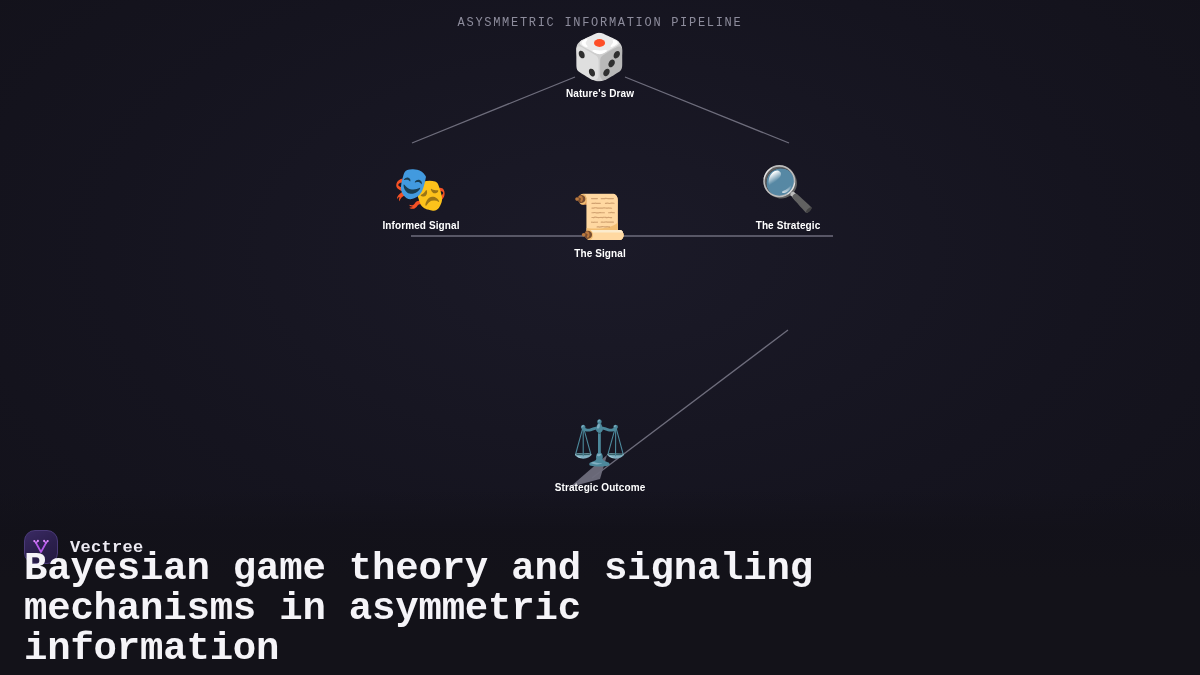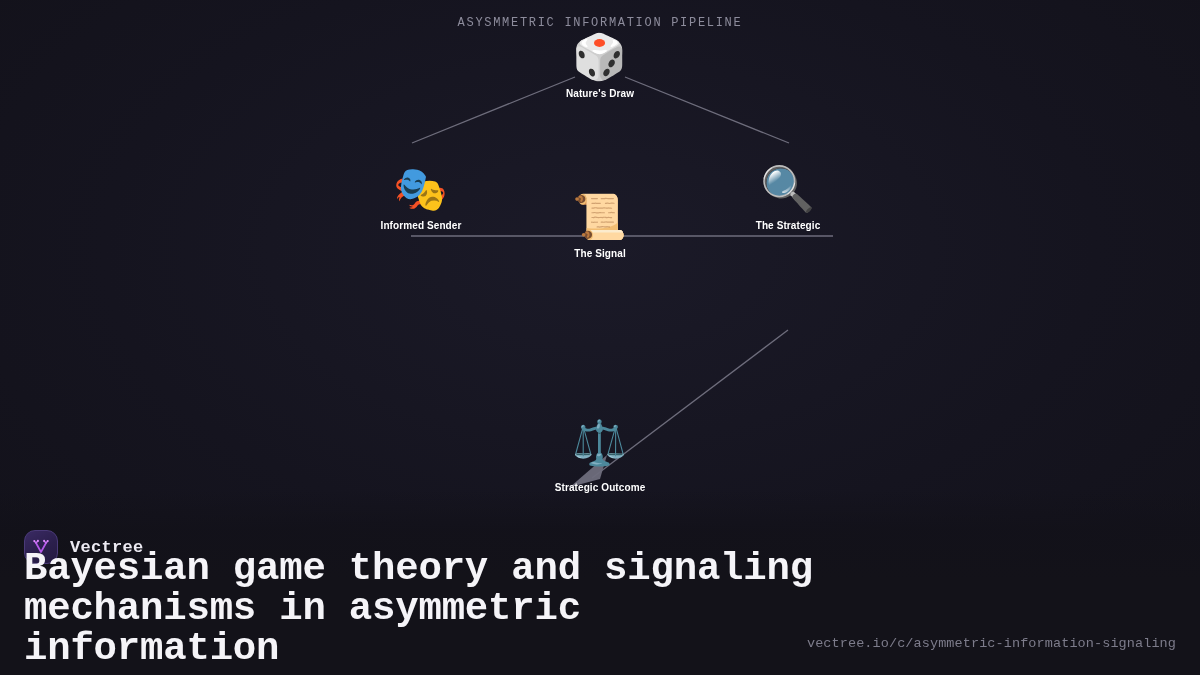--- a/index.html
+++ b/index.html
@@ -142,21 +142,21 @@
     <polygon points="570,487 607,455 600,479" fill="#6e6d7c" opacity="0.95"></polygon>
   </svg>
 
   <div class="node" id="node-nature">
     <span class="glyph">🎲</span>
     <span class="label">Nature's Draw</span>
   </div>
 
   <div class="node" id="node-sender">
     <span class="glyph">🎭</span>
-    <span class="label">Informed Sender</span>
+    <span class="label">Informed Signal</span>
   </div>
 
   <div class="node" id="node-signal">
     <span class="glyph">📜</span>
     <span class="label">The Signal</span>
   </div>
 
   <div class="node" id="node-receiver">
     <span class="glyph">🔍</span>
     <span class="label">The Strategic</span>
@@ -179,15 +179,14 @@
         <circle cx="3.3" cy="4.1" r="1.05" fill="#e089ff"></circle>
         <circle cx="13.1" cy="3.9" r="1.05" fill="#e089ff"></circle>
         <circle cx="16.7" cy="4.1" r="1.05" fill="#e089ff"></circle>
       </svg>
     </div>
     <span id="brand-name">Vectree</span>
   </div>
 
   <div id="headline">Bayesian game theory and signaling mechanisms in asymmetric information</div>
 
-  <div id="footer-url">vectree.io/c/asymmetric-information-signaling</div>
 
 </div>
 
 </body></html>

